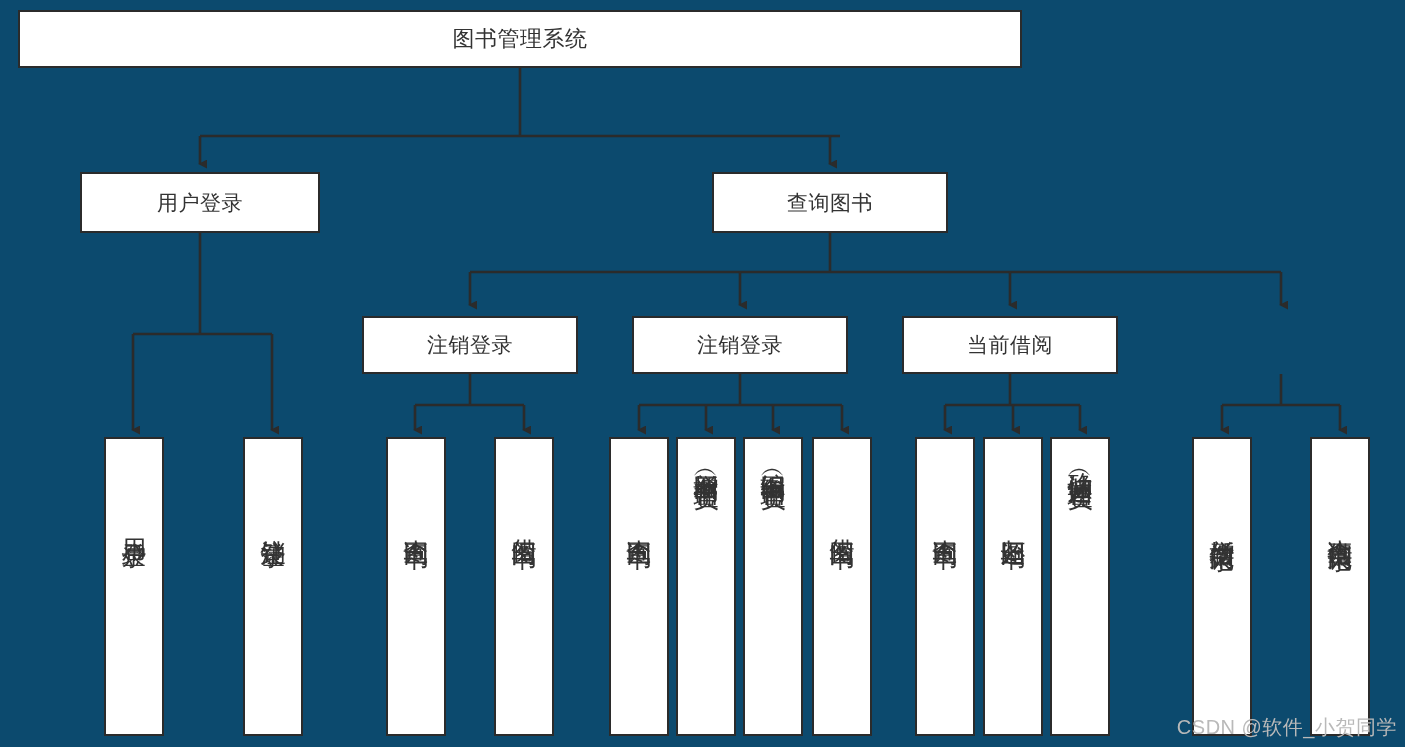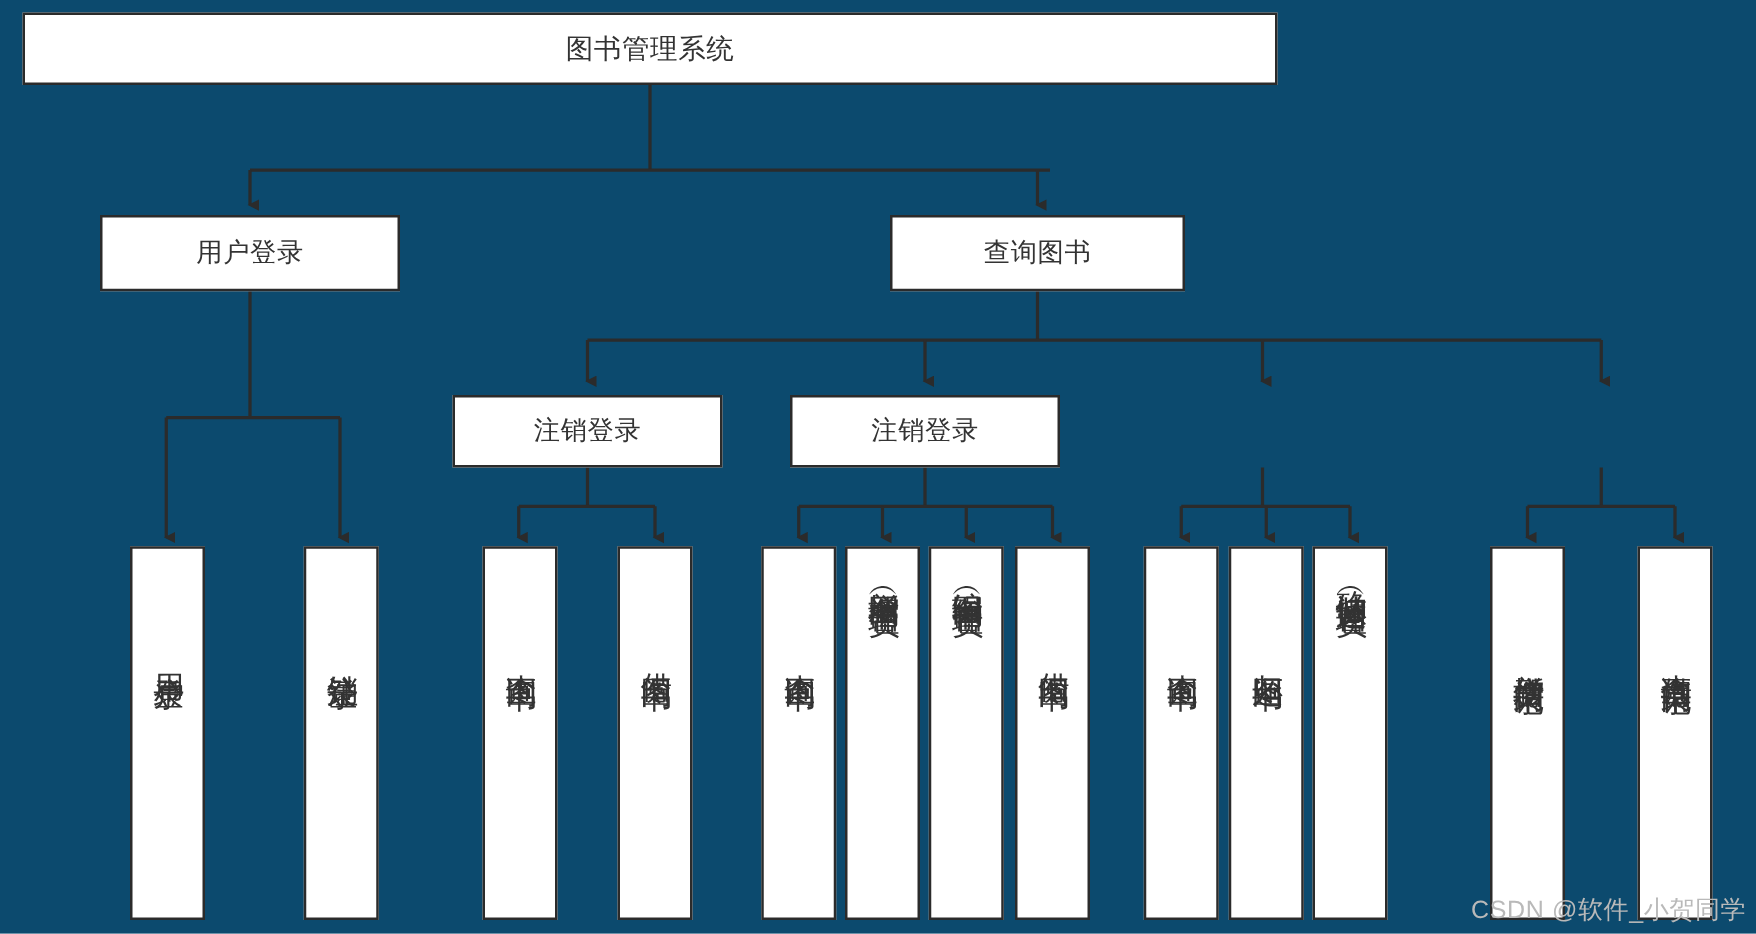--- a/index.html
+++ b/index.html
@@ -143,20 +143,23 @@
   <div class="node horiz" style="left:712px; top:172px; width:236px; height:61px;">
     <span class="label">查询图书</span>
   </div>
 
   <div class="node horiz" style="left:362px; top:316px; width:216px; height:58px;">
     <span class="label">注销登录</span>
   </div>
   <div class="node horiz" style="left:632px; top:316px; width:216px; height:58px;">
     <span class="label">注销登录</span>
   </div>
+  <div class="node horiz" style="left:902px; top:316px; width:216px; height:58px;">
+    <span class="label">当前借阅</span>
+  </div>
 
   <div class="node vert mid" style="left:104px; top:437px; width:60px; height:299px;">
     <span class="label">用户登录</span>
   </div>
   <div class="node vert mid" style="left:243px; top:437px; width:60px; height:299px;">
     <span class="label">注销登录</span>
   </div>
 
   <div class="node vert mid" style="left:386px; top:437px; width:60px; height:299px;">
     <span class="label">查询图书</span>

